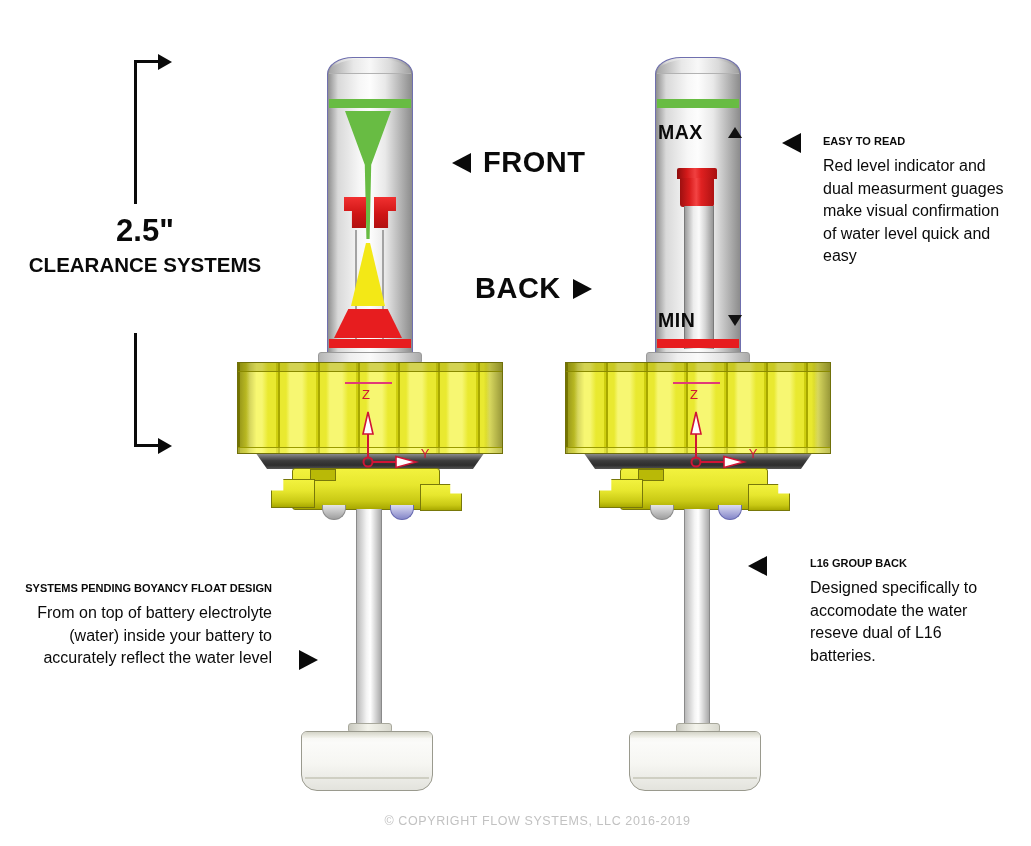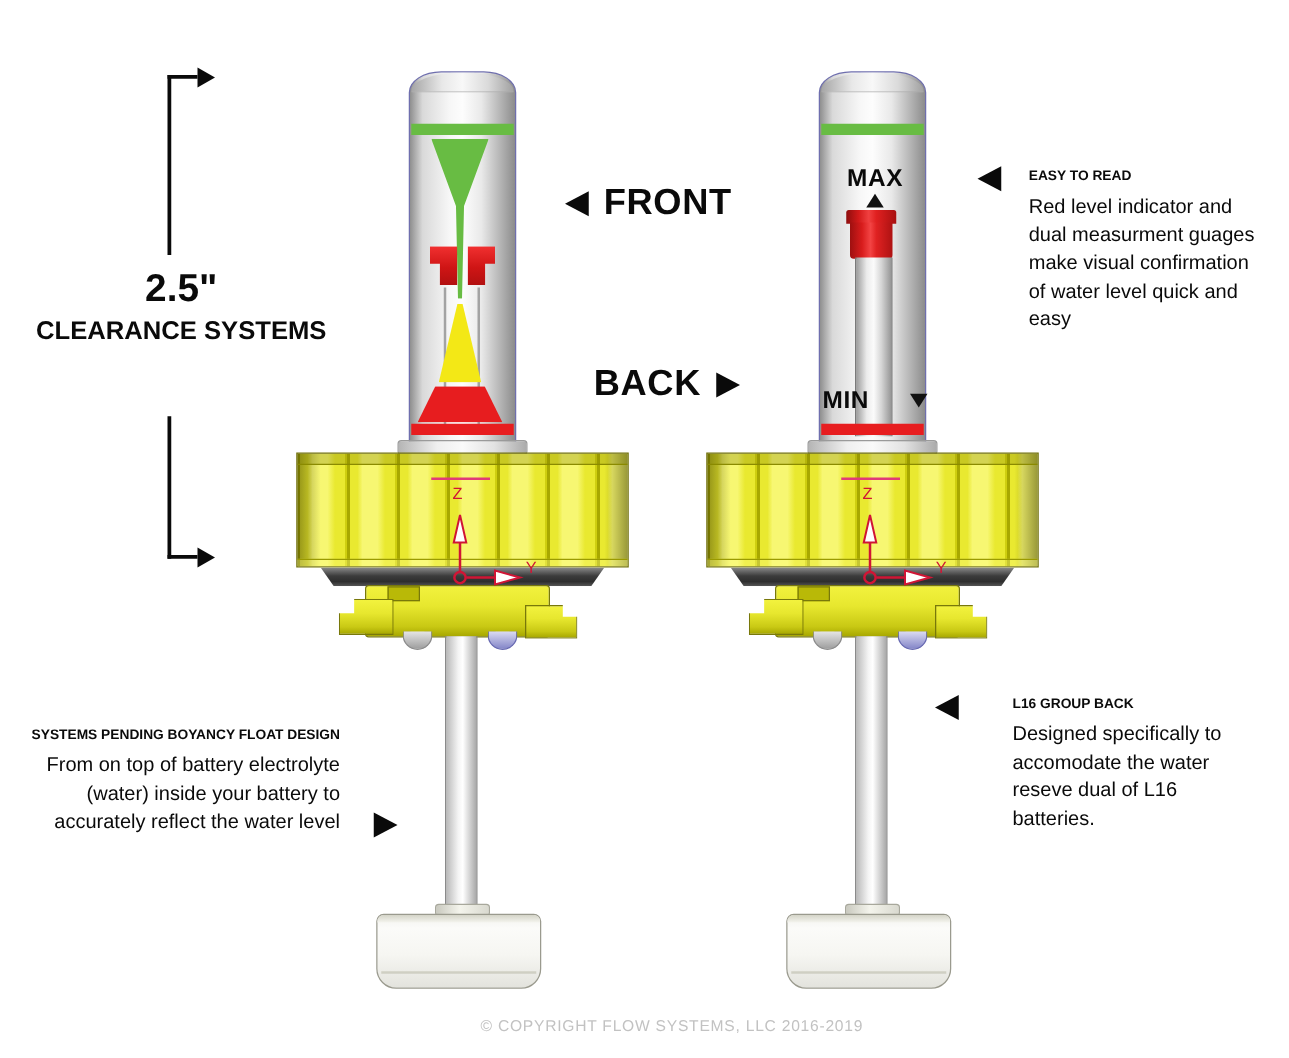--- a/index.html
+++ b/index.html
@@ -158,21 +158,21 @@
       <line x1="43" y1="84" x2="68" y2="84" stroke="#d01535" stroke-width="2"></line>
       <path d="M86,84 L66,78.5 L66,89.5 Z" fill="#ffffff" stroke="#d01535" stroke-width="1.6"></path>
       <text x="95" y="80" font-size="13" fill="#d01535" text-anchor="middle">Y</text>
     </svg>
   </div>
 
   <div class="assembly" style="left:558px;">
     <div class="abs tube"></div>
     <div class="abs tube-cap"></div>
     <div class="abs band-green"></div>
-    <div class="abs gauge-row" style="top:132px;flex-direction:column;">
+    <div class="abs gauge-row" style="top:121px;">
       <span>MAX</span>
       <span class="tri-up"></span>
     </div>
     <div class="abs hat-flange"></div>
     <div class="abs hat-body"></div>
     <div class="abs rod"></div>
     <div class="abs gauge-row" style="top:309px;">
       <span>MIN</span>
       <span class="tri-down"></span>
     </div>
@@ -204,21 +204,21 @@
       <line x1="43" y1="84" x2="68" y2="84" stroke="#d01535" stroke-width="2"></line>
       <path d="M86,84 L66,78.5 L66,89.5 Z" fill="#ffffff" stroke="#d01535" stroke-width="1.6"></path>
       <text x="95" y="80" font-size="13" fill="#d01535" text-anchor="middle">Y</text>
     </svg>
   </div>
 
   <div class="abs viewlabel" style="left:452px;top:146px;">
     <span class="tri-l"></span>
     <span>FRONT</span>
   </div>
-  <div class="abs viewlabel" style="left:475px;top:272px;margin-top:19px;">
+  <div class="abs viewlabel" style="left:475px;top:272px;">
     <span>BACK</span>
     <span class="tri-r"></span>
   </div>
 
   <div class="abs tri-l" style="left:782px;top:133px;"></div>
   <div class="abs" style="left:823px;top:131px;width:192px;">
     <div class="note-title">EASY TO READ</div>
     <div class="note-body">Red level indicator and dual measurment guages make visual confirmation of water level quick and easy</div>
   </div>
 

